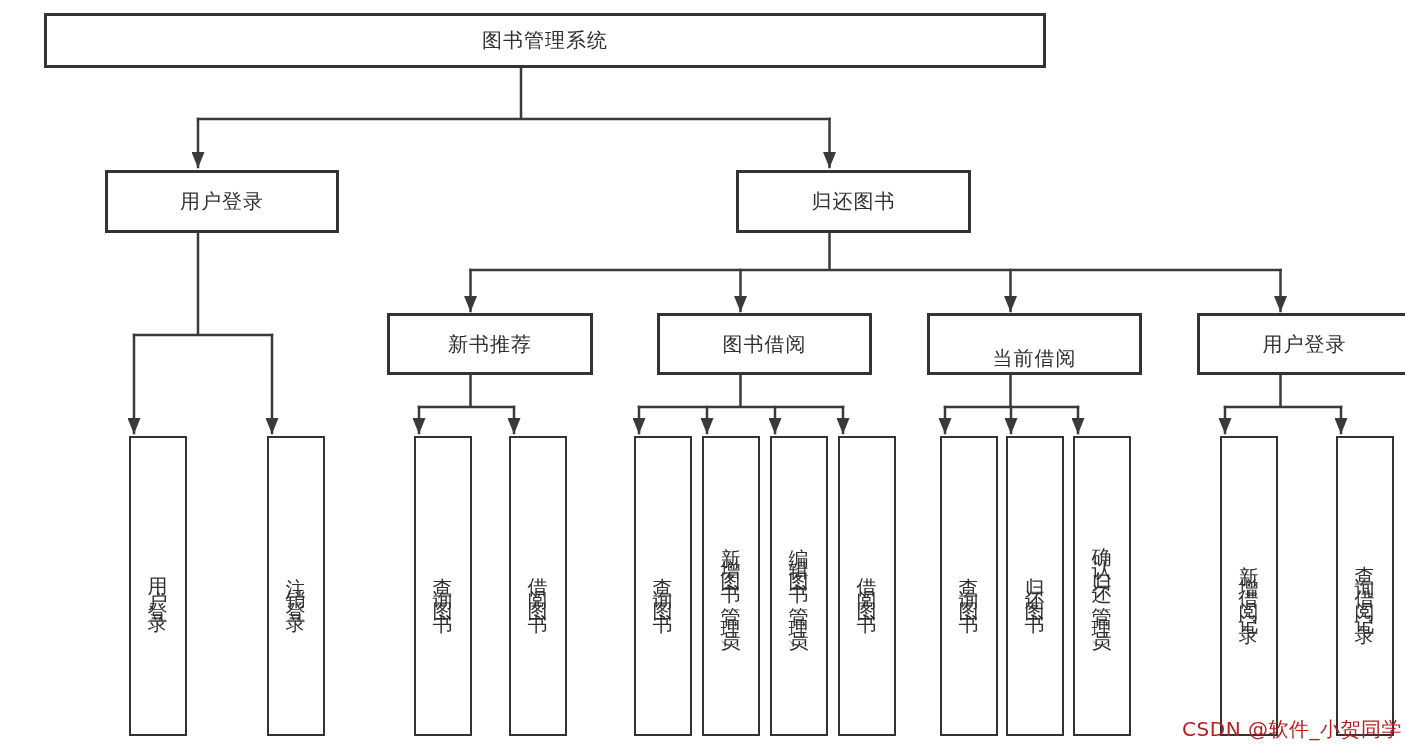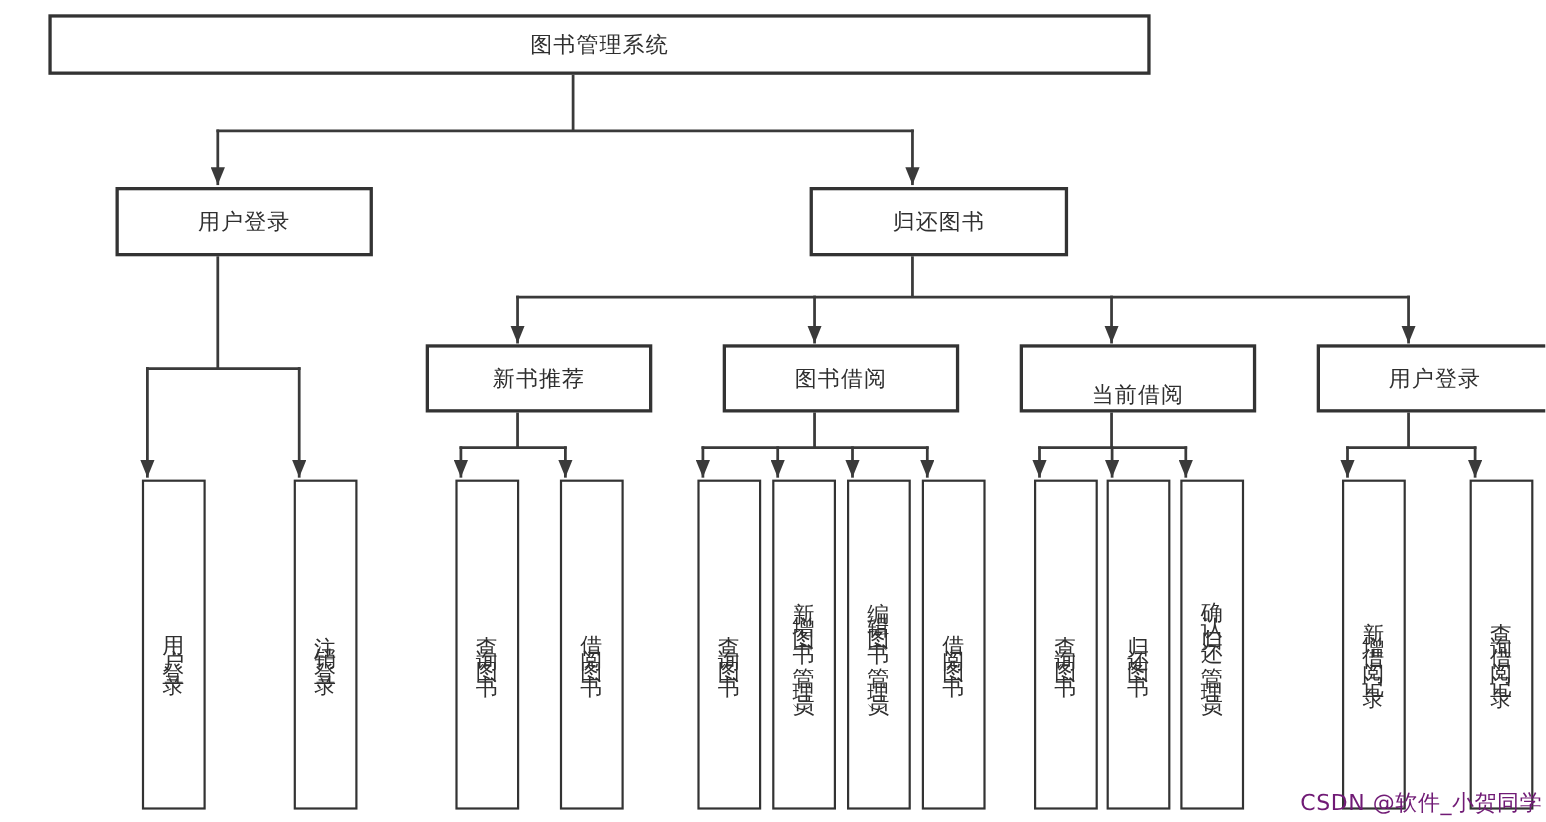--- a/index.html
+++ b/index.html
@@ -45,21 +45,21 @@
     letter-spacing: 12px;
     line-height: 1;
     white-space: normal;
   }
   .watermark {
     position: absolute;
     right: 3px;
     bottom: 4px;
     font-size: 20px;
     letter-spacing: 0.5px;
-    color: #701a75;
+    color: #b91c1c;
     z-index: 5;
   }
 </style>
 </head>
 <body>
 
 <div class="canvas">
 
   <svg class="connectors" viewBox="0 0 1405 747" xmlns="http://www.w3.org/2000/svg">
     <defs>

